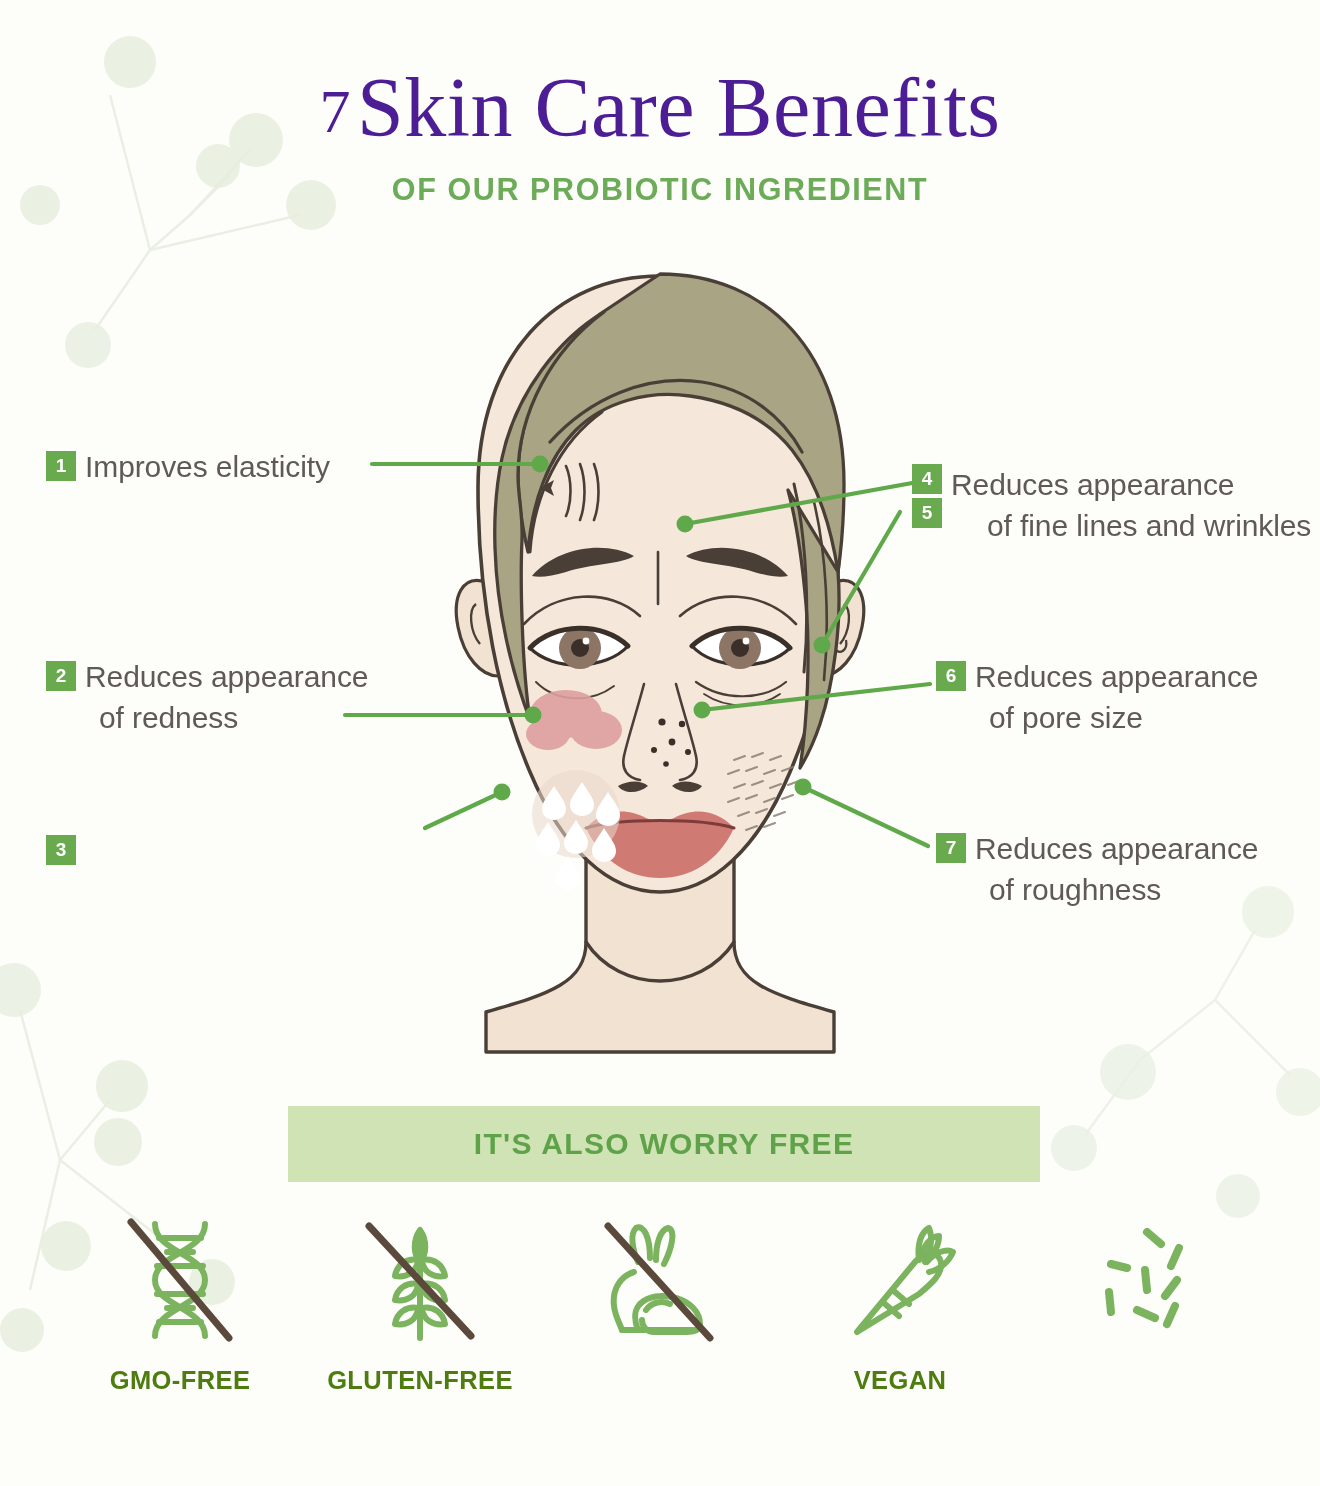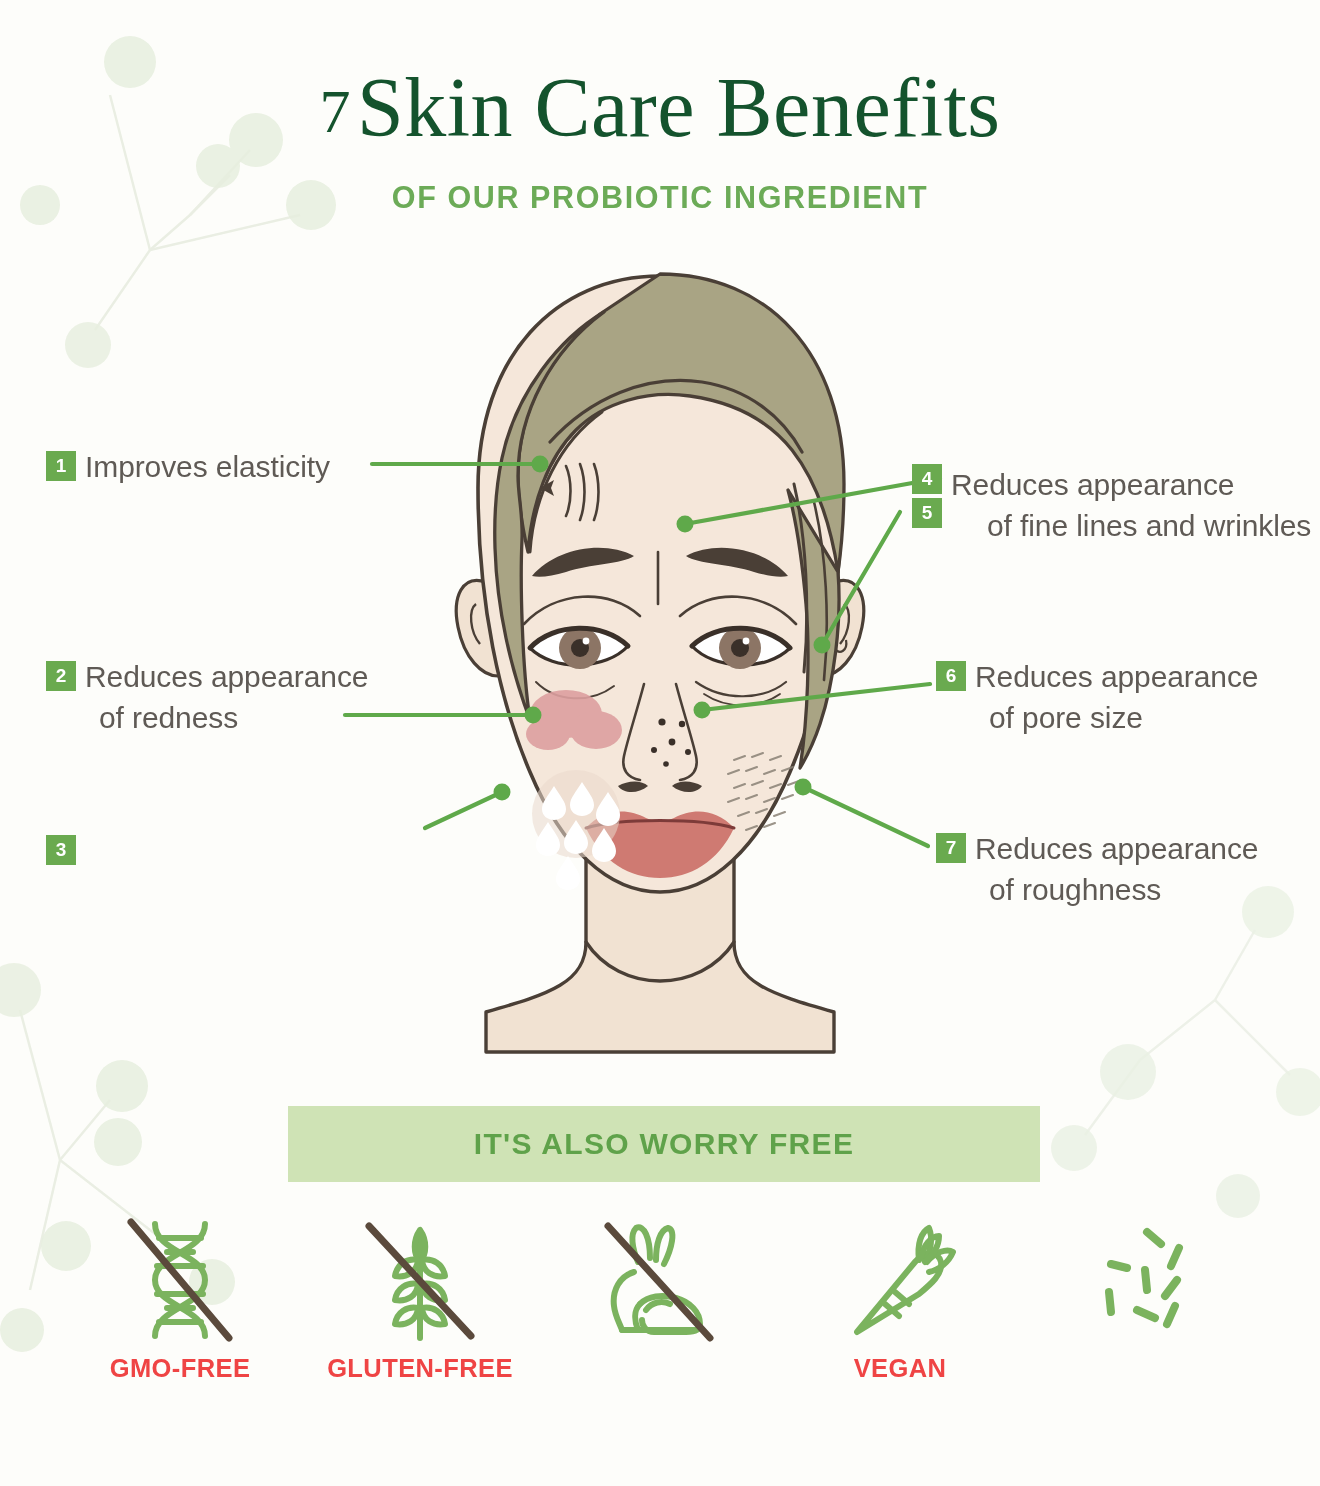--- a/index.html
+++ b/index.html
@@ -31,31 +31,31 @@
   #header {
     position: absolute;
     left: 0; top: 66px;
     width: 1320px;
     text-align: center;
   }
   #title {
     font-family: "Liberation Serif", serif;
     font-size: 84px;
     line-height: 1.0;
-    color: #14532d;
+    color: #4c1d95;
     letter-spacing: 0.5px;
     font-weight: 400;
   }
   #title .num {
     font-size: 62px;
     vertical-align: 4px;
     padding-right: 6px;
   }
   #subtitle {
-    margin-top: 30px;
+    margin-top: 22px;
     font-size: 30.5px;
     letter-spacing: 1.6px;
     color: #6cab57;
     font-weight: 700;
   }
 
   
   #face-illustration {
     position: absolute;
     left: 390px;
@@ -147,25 +147,25 @@
     flex-direction: column;
     align-items: center;
   }
   .badge-icon {
     height: 136px;
     display: flex;
     align-items: center;
     justify-content: center;
   }
   .badge-label {
-    margin-top: 4px;
+    margin-top: 16px;
     font-size: 25.5px;
     font-weight: 700;
     letter-spacing: 0.4px;
-    color: #ef4444;
+    color: #4d7c0f;
     text-align: center;
     line-height: 1.28;
     white-space: pre-line;
   }
 </style>
 </head>
 <body>
 
 <div id="root">
 

